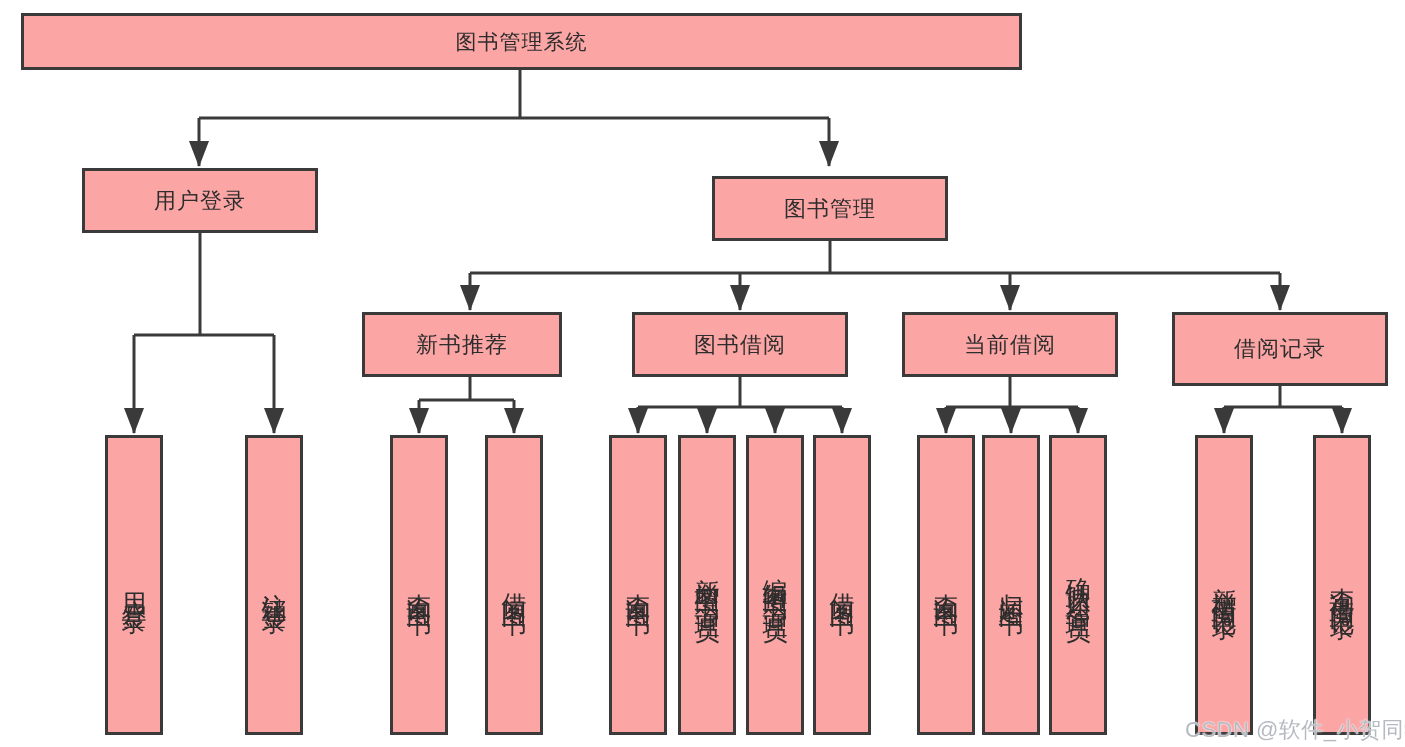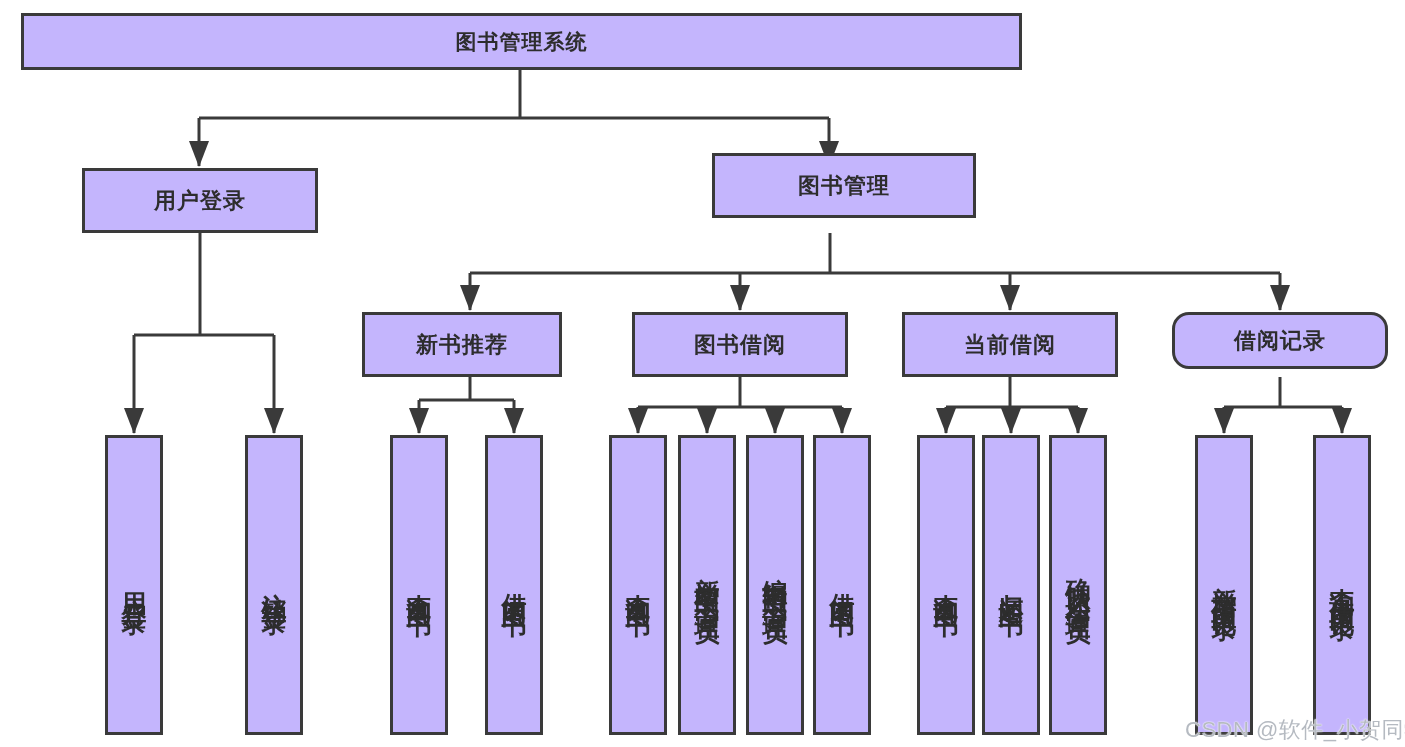--- a/index.html
+++ b/index.html
@@ -7,44 +7,43 @@
     position:relative;
     width:1405px;height:747px;
     background:#ffffff;
     font-family:"Liberation Sans","DejaVu Sans",sans-serif;
     overflow:hidden;
   }
   #connectors{position:absolute;left:0;top:0;z-index:1;}
   .node{
     position:absolute;
     box-sizing:border-box;
-    background:#c4b5fd;
+    background:#fca5a5;
     border:3px solid #3a3a3a;
     color:#2d2d2d;
     display:flex;align-items:center;justify-content:center;
     z-index:2;
-    font-weight:bold;
   }
   .hbox{font-size:22px;letter-spacing:1px;white-space:nowrap;}
   .root{font-size:21px;}
   .vbox{
     writing-mode:vertical-rl;
     text-orientation:mixed;
     font-size:25px;
     letter-spacing:6px;
     line-height:1;
   }
   
   .n-root{left:21px;top:13px;width:1001px;height:57px;}
   .n-user-login-group{left:82px;top:168px;width:236px;height:65px;}
-  .n-book-management{left:712px;top:153px;width:264px;height:65px;}
+  .n-book-management{left:712px;top:176px;width:236px;height:65px;}
   .n-new-book{left:362px;top:312px;width:200px;height:65px;}
   .n-book-borrow{left:632px;top:312px;width:216px;height:65px;}
   .n-current-borrow{left:902px;top:312px;width:216px;height:65px;}
-  .n-borrow-record{left:1172px;top:312px;width:216px;height:57px;border-radius:17px;}
+  .n-borrow-record{left:1172px;top:312px;width:216px;height:74px;}
   .leaf{top:435px;width:58px;height:300px;}
   .n-l-user-login{left:105px;}
   .n-l-logout{left:245px;}
   .n-l-nbr-query{left:390px;}
   .n-l-nbr-borrow{left:485px;}
   .n-l-bb-query{left:609px;}
   .n-l-bb-add{left:678px;}
   .n-l-bb-edit{left:746px;}
   .n-l-bb-borrow{left:813px;}
   .n-l-cb-query{left:917px;}

